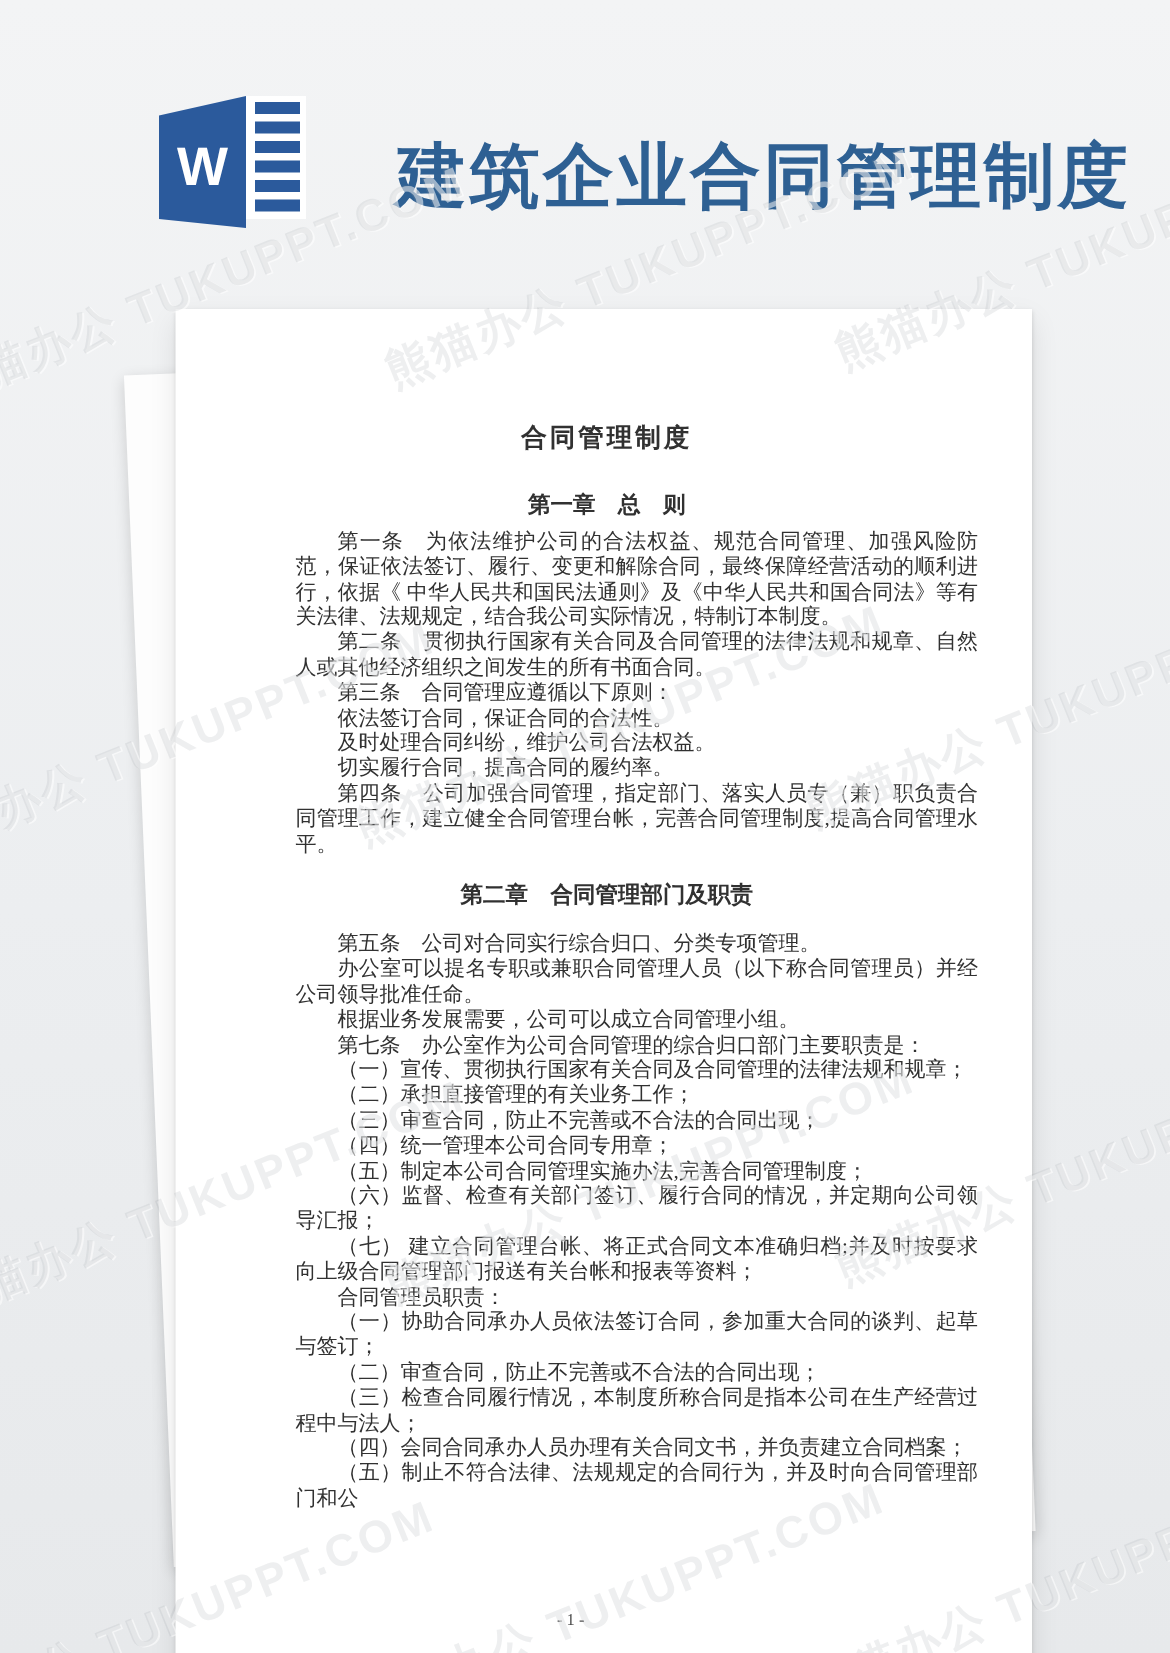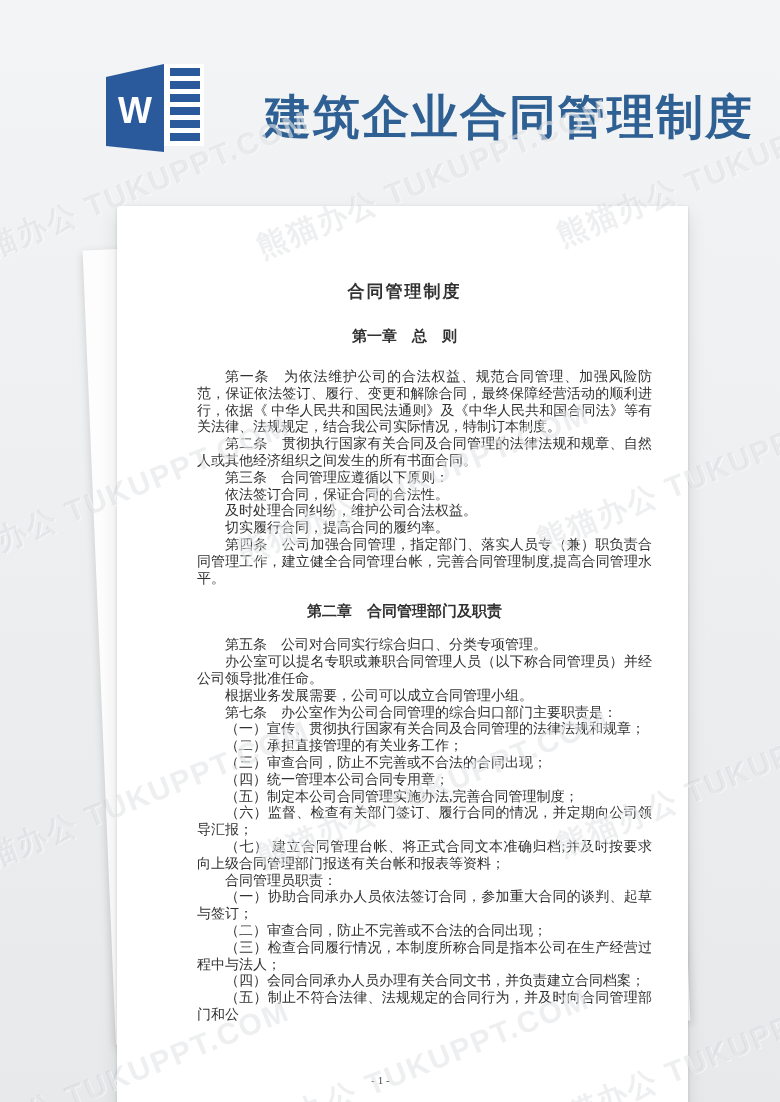--- a/index.html
+++ b/index.html
@@ -31,21 +31,21 @@
     z-index:2;
     font-family:"Liberation Serif","DejaVu Serif",serif;
     color:#313131;
   }
   .doc-title{
     text-align:center;font-size:17px;font-weight:bold;
     letter-spacing:2px;margin:14px 40px 0 0;
   }
   .doc-heading{
     text-align:center;font-size:15px;font-weight:bold;
-    margin:24px 40px 23px 0;
+    margin:24px 40px 8px 0;
   }
   .doc-heading.ch2{margin:15px 40px 16px 0;}
   .paras p{
     margin:0;font-size:14px;line-height:16.8px;
     text-indent:2em;text-align:justify;
     font-family:"Liberation Serif","DejaVu Serif",serif;
   }
   .page-number{
     position:absolute;left:0;right:44px;bottom:40px;
     text-align:center;font-size:11px;color:#4d4d4d;

